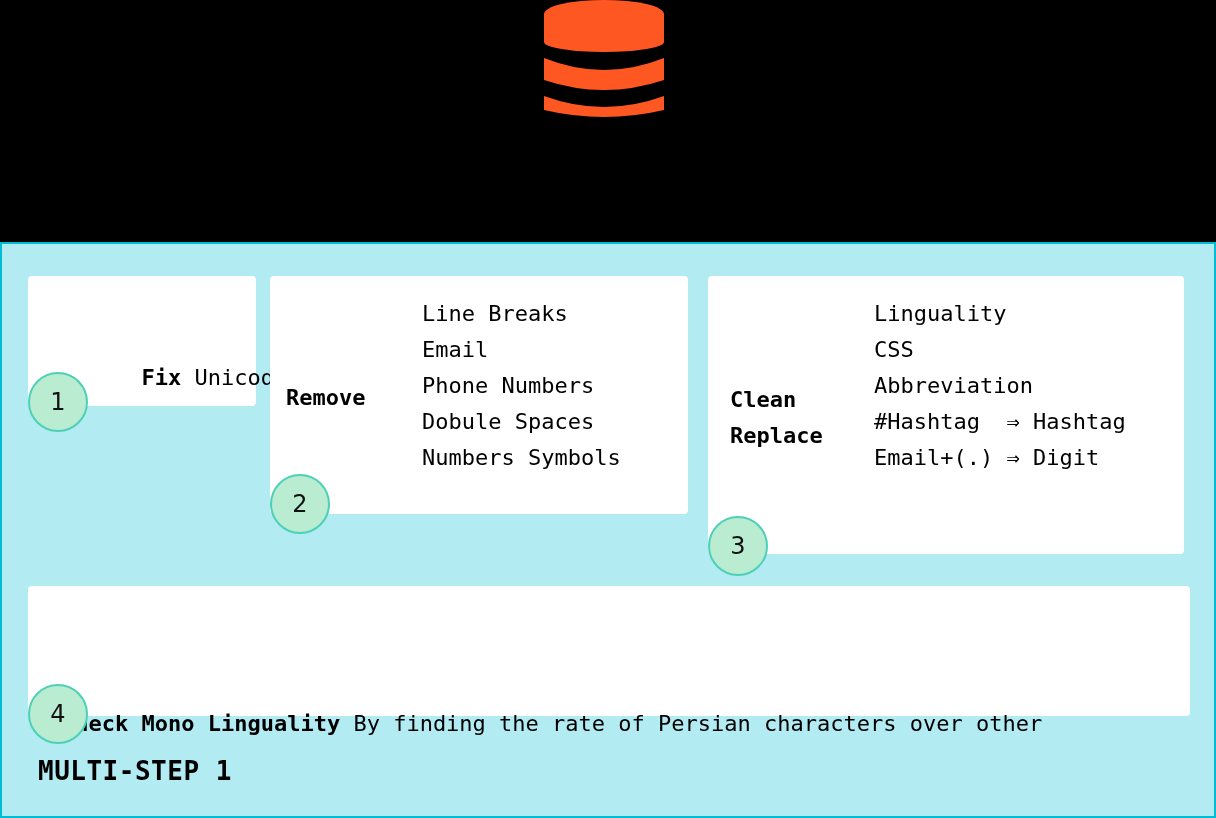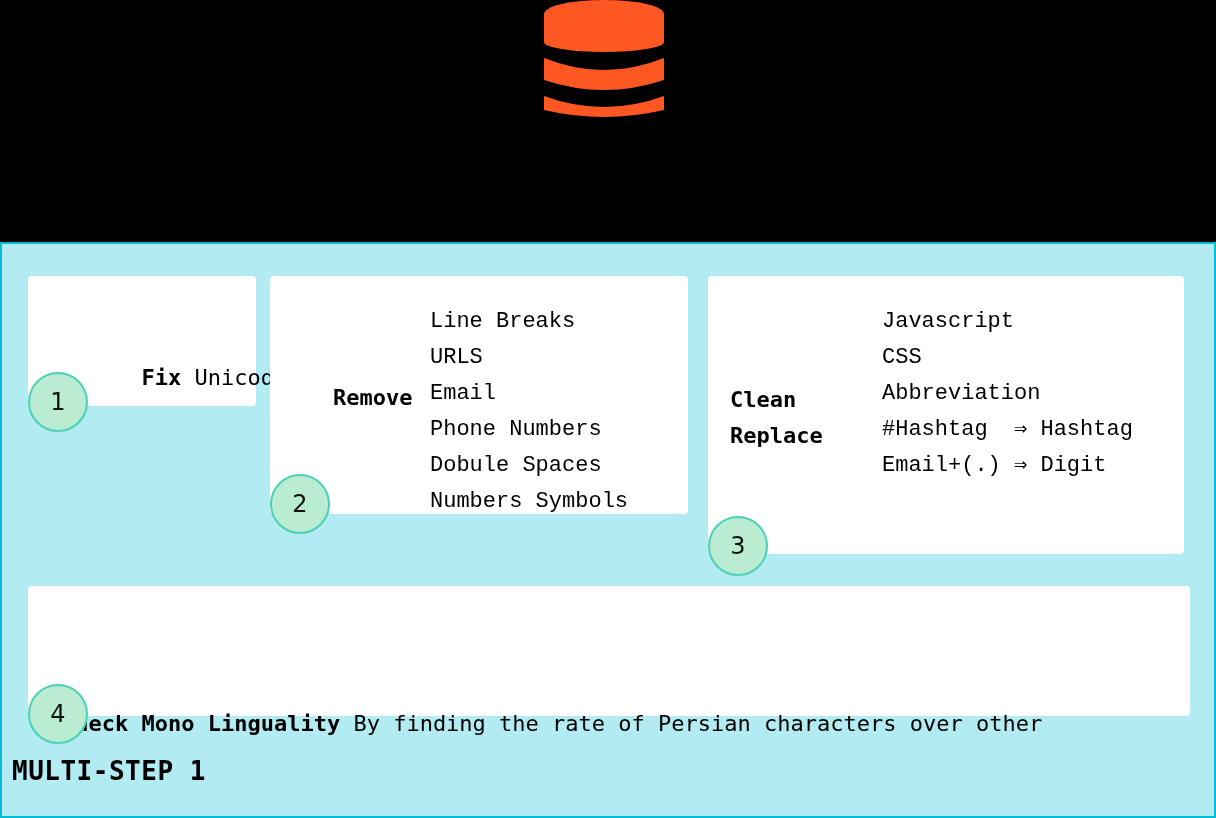--- a/index.html
+++ b/index.html
@@ -18,24 +18,24 @@
       position: absolute; background: #ffffff; border-radius: 4px;
       font-size: 22px; line-height: 36px;
     }
     .b { font-weight: bold; }
     .step {
       position: absolute; width: 60px; height: 60px; border-radius: 50%;
       background: #b9ecd0; border: 2px solid #4dd0b8; box-sizing: border-box;
       display: flex; align-items: center; justify-content: center;
       font-family: "DejaVu Sans", sans-serif; font-size: 24px; color: #111;
     }
-    .list { position: absolute; margin: 16px; padding: 0; list-style: none; font-family: Liberation Mono, monospace; }
+    .list { position: absolute; margin: 8px; padding: 0; list-style: none; }
     .list li { height: 36px; line-height: 36px; white-space: pre; }
     .title {
-      position: absolute; left: 10px; top: 512px;
+      position: absolute; left: 36px; top: 512px;
       font-weight: bold; font-size: 26px; letter-spacing: 0.5px;
     }
   </style>
 </head>
 <body>
 
 <svg class="db-icon" viewBox="0 0 120 120">
   <g fill="#ff5722">
     <ellipse cx="60" cy="14" rx="60" ry="14"></ellipse>
     <rect x="0" y="14" width="120" height="28"></rect>
@@ -52,41 +52,40 @@
   <div class="card" style="left:26px; top:32px; width:228px; height:130px;">
     <div style="position:absolute; left:34px; top:48px; white-space:pre;">
       <span class="b">Fix</span> <span>Unicode</span>
     </div>
   </div>
   <div class="step" style="left:26px; top:128px;">
     <span>1</span>
   </div>
 
   <div class="card" style="left:268px; top:32px; width:418px; height:238px;">
-    <div class="b" style="position:absolute; left:16px; top:104px;margin-left:47px;">Remove</div>
+    <div class="b" style="position:absolute; left:16px; top:104px;">Remove</div>
     <ul class="list" style="left:144px; top:12px;">
       <li>Line Breaks</li>
-      <li>URLS</li>
       <li>Email</li>
       <li>Phone Numbers</li>
       <li>Dobule Spaces</li>
       <li>Numbers Symbols</li>
     </ul>
   </div>
   <div class="step" style="left:268px; top:230px;">
     <span>2</span>
   </div>
 
   <div class="card" style="left:706px; top:32px; width:476px; height:278px;">
     <div class="b" style="position:absolute; left:22px; top:106px;">
       <div>Clean</div>
       <div>Replace</div>
     </div>
     <ul class="list" style="left:158px; top:12px;">
-      <li>Javascript</li>
+      <li>Linguality</li>
       <li>CSS</li>
       <li>Abbreviation</li>
       <li>#Hashtag  ⇒ Hashtag</li>
       <li>Email+(.) ⇒ Digit</li>
     </ul>
   </div>
   <div class="step" style="left:706px; top:272px;">
     <span>3</span>
   </div>
 

